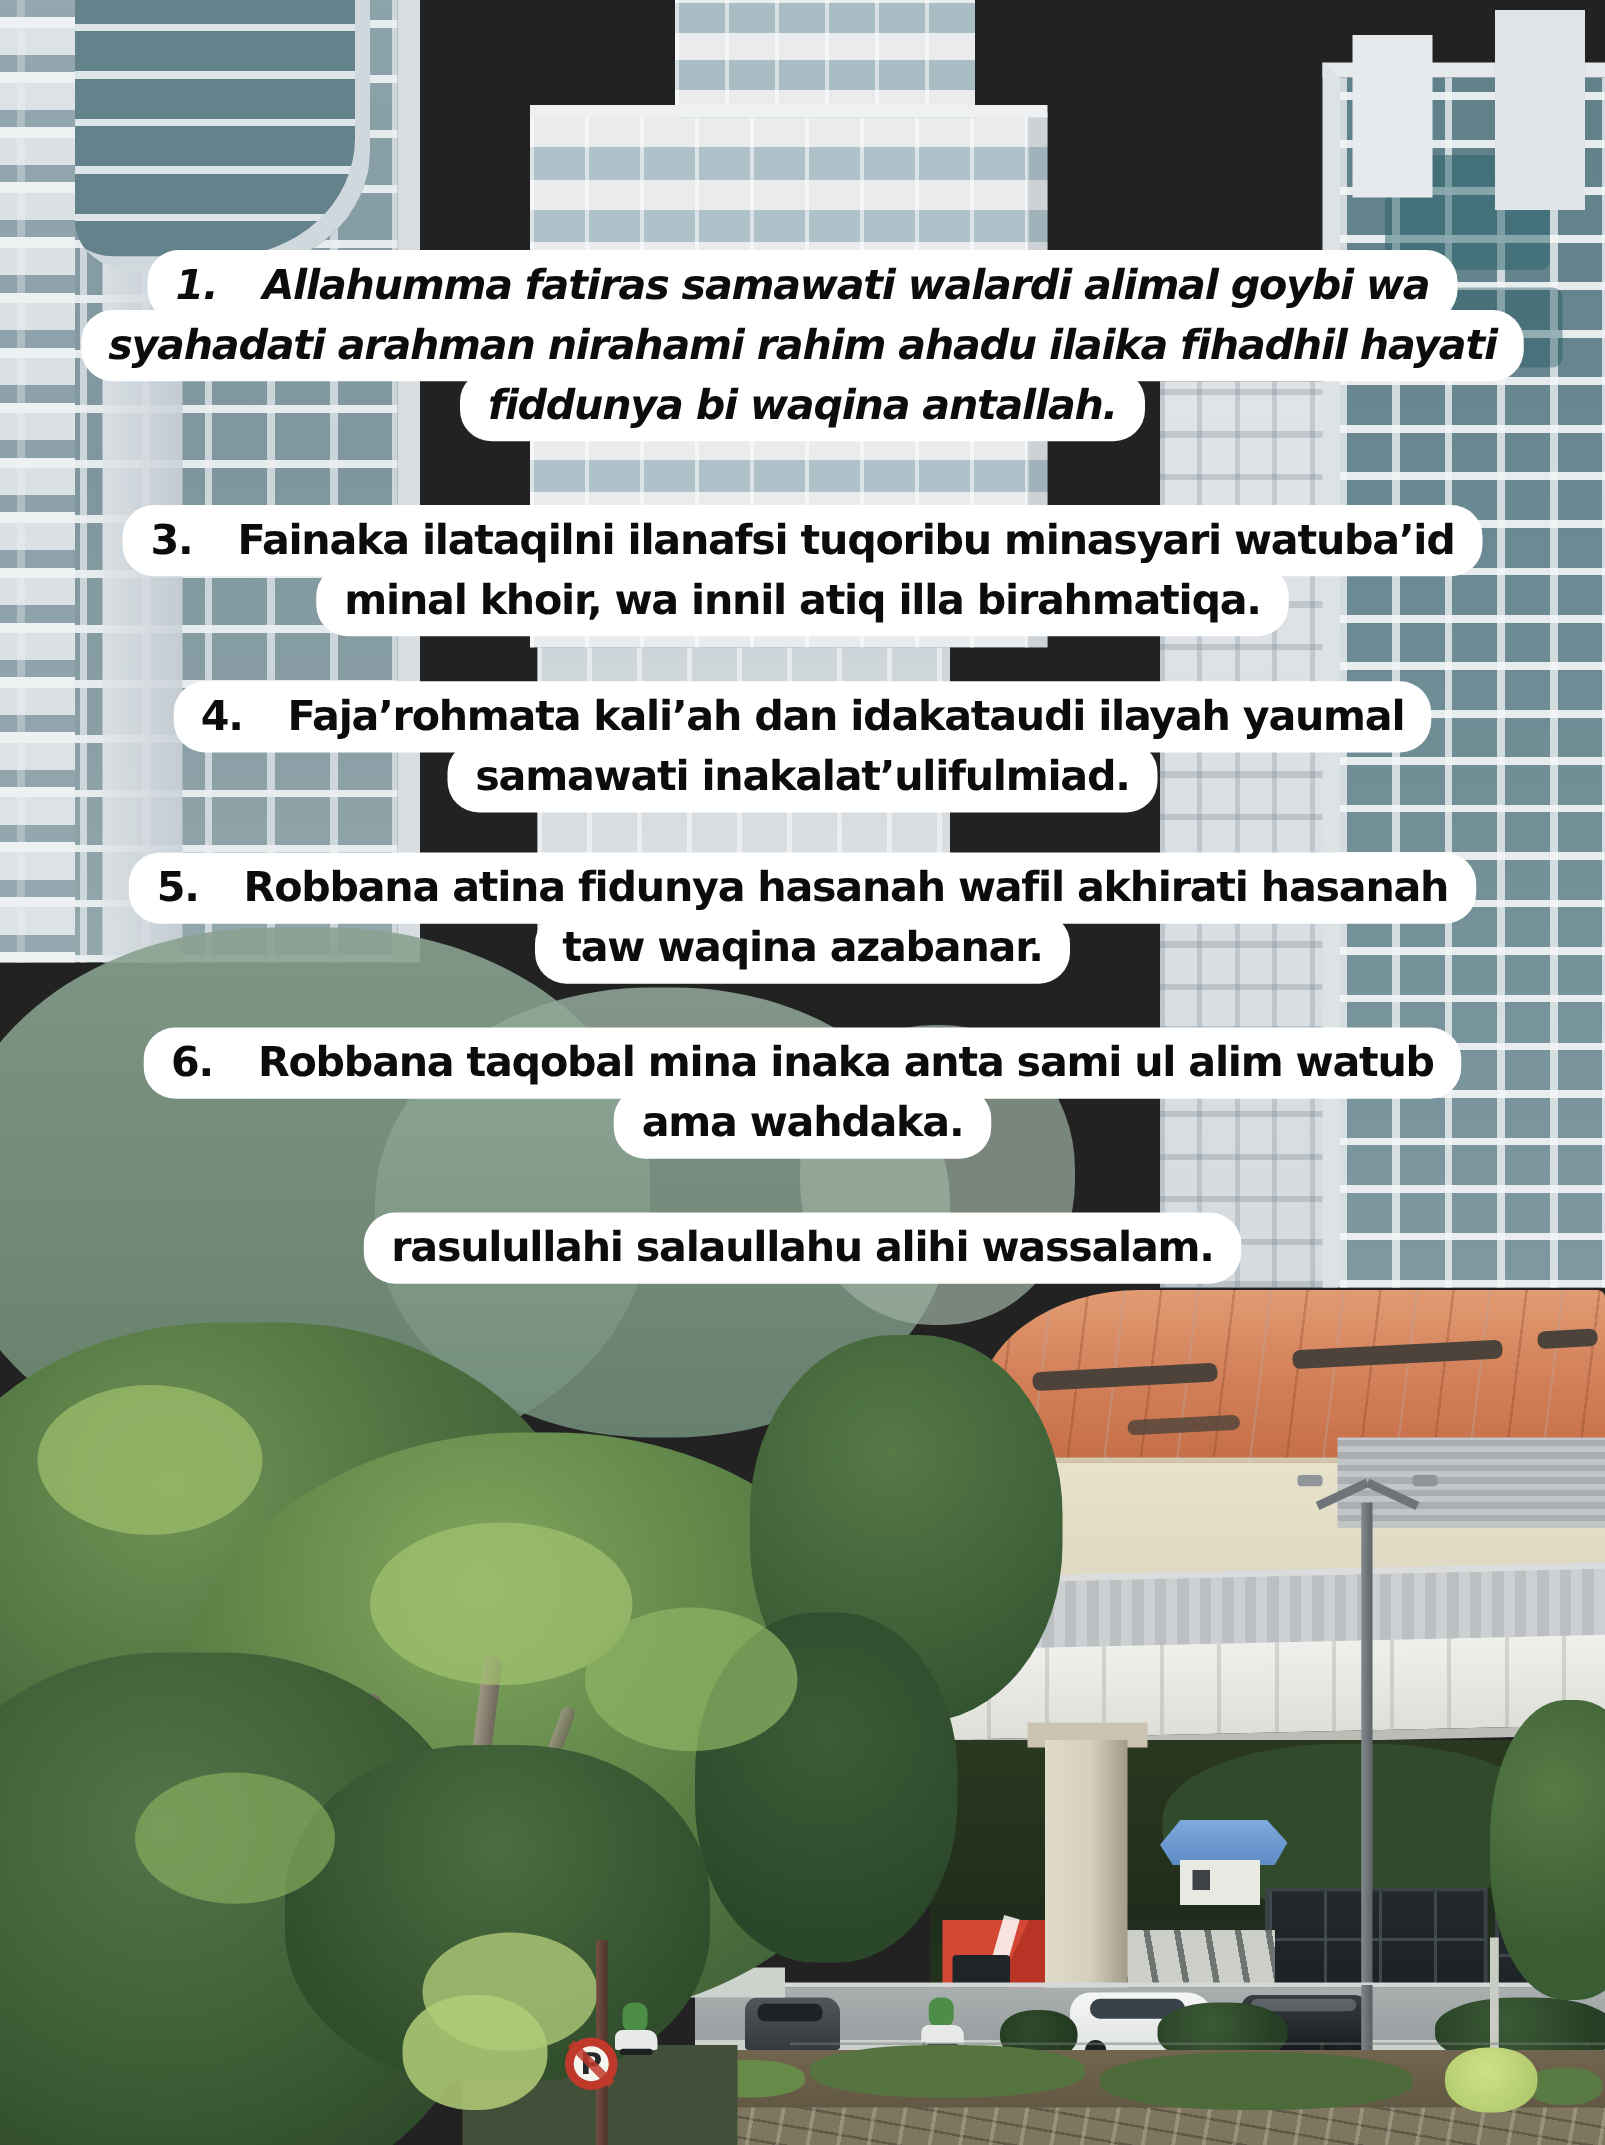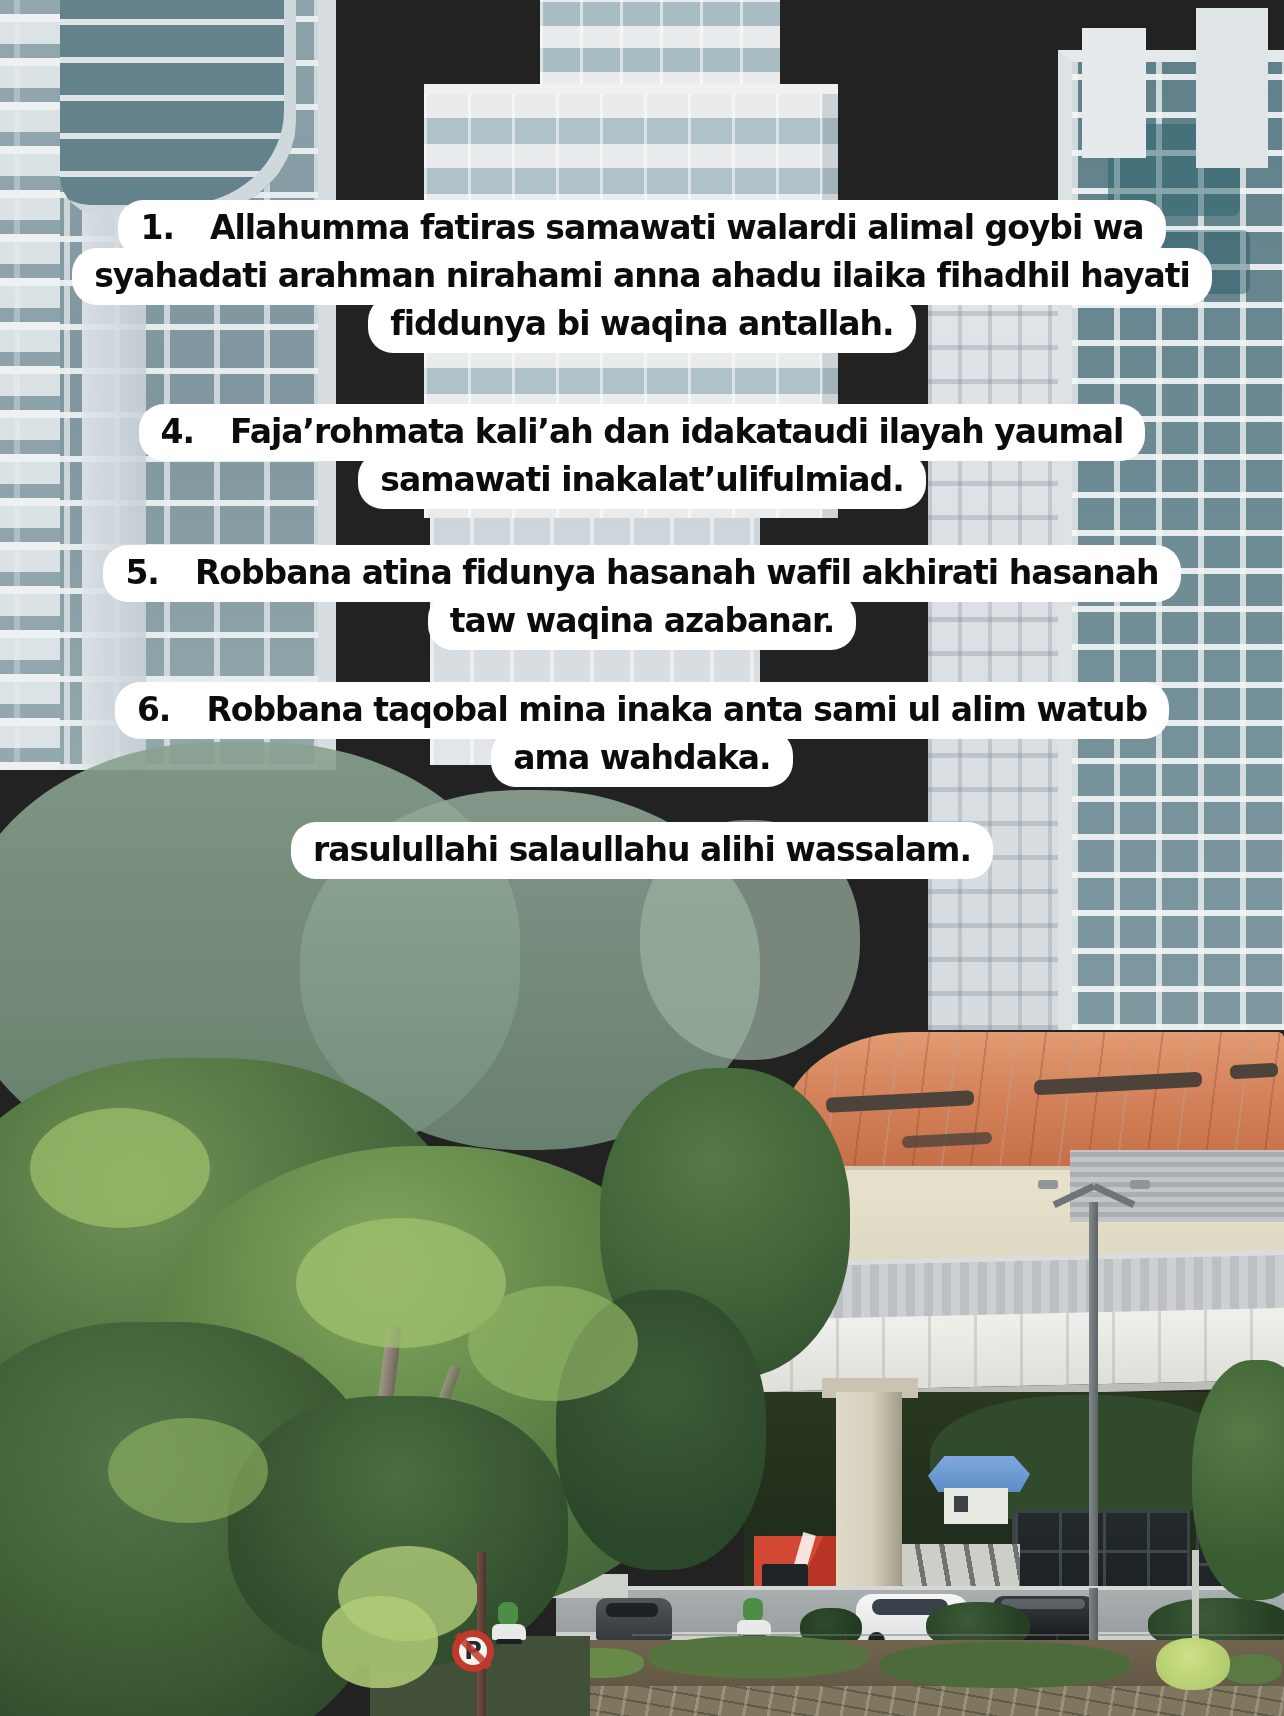--- a/index.html
+++ b/index.html
@@ -217,21 +217,21 @@
     transform:translate(-50%,-50%) rotate(-45deg);}
   .sign-letter{position:static;}
 
   
   .text-layer{inset:0;}
   .title-wrap{left:0;top:76px;width:100%;text-align:center;}
   .title-pill{position:static;display:inline-block;background:#fff;border-radius:32px;
     padding:13px 36px 15px;font-size:37px;font-weight:bold;letter-spacing:1px;color:#0c0c0c;
     transform:translateX(-62px);white-space:nowrap;}
   .prayer-item{width:100%;text-align:center;}
-  .prayer-item:nth-child(1){top:200px;}
+  .prayer-item:nth-child(1){top:200px;font-style:italic;}
   .prayer-item:nth-child(2){top:404px;}
   .prayer-item:nth-child(3){top:545px;}
   .prayer-item:nth-child(4){top:682px;}
   .prayer-item:nth-child(5){top:822px;}
   .prayer-item:nth-child(6){top:970px;}
   .prayer-item:nth-child(7){top:1155px;}
   .line{position:static;display:block;}
   .line + .line{margin-top:-9px;}
   .pill{position:static;display:inline-block;background:#fff;border-radius:25px;
     padding:9px 22px 11px;font-size:33px;line-height:37px;font-weight:bold;
@@ -373,25 +373,29 @@
     <div class="sign-face">
       <span class="sign-letter">P</span>
       <div class="sign-slash"></div>
     </div>
   </div>
 
   <div class="text-layer">
     <main class="prayer-list" style="position:absolute;inset:0;">
   <section class="prayer-item">
           <div class="line"><span class="pill"><span class="num">1.</span>Allahumma fatiras samawati walardi alimal goybi wa</span></div>
-          <div class="line"><span class="pill">syahadati arahman nirahami anna ahadu ilaika fihadhil hayati</span></div>
+          <div class="line"><span class="pill">syahadati arahman nirahami rahim ahadu ilaika fihadhil hayati</span></div>
           <div class="line"><span class="pill">fiddunya bi waqina antallah.</span></div>
         </section>
 
 
+  <section class="prayer-item">
+          <div class="line"><span class="pill"><span class="num">3.</span>Fainaka ilataqilni ilanafsi tuqoribu minasyari watuba’id</span></div>
+          <div class="line"><span class="pill">minal khoir, wa innil atiq illa birahmatiqa.</span></div>
+        </section>
 
   <section class="prayer-item">
           <div class="line"><span class="pill"><span class="num">4.</span>Faja’rohmata kali’ah dan idakataudi ilayah yaumal</span></div>
           <div class="line"><span class="pill">samawati inakalat’ulifulmiad.</span></div>
         </section>
 
   <section class="prayer-item">
           <div class="line"><span class="pill"><span class="num">5.</span>Robbana atina fidunya hasanah wafil akhirati hasanah</span></div>
           <div class="line"><span class="pill">taw waqina azabanar.</span></div>
         </section>

